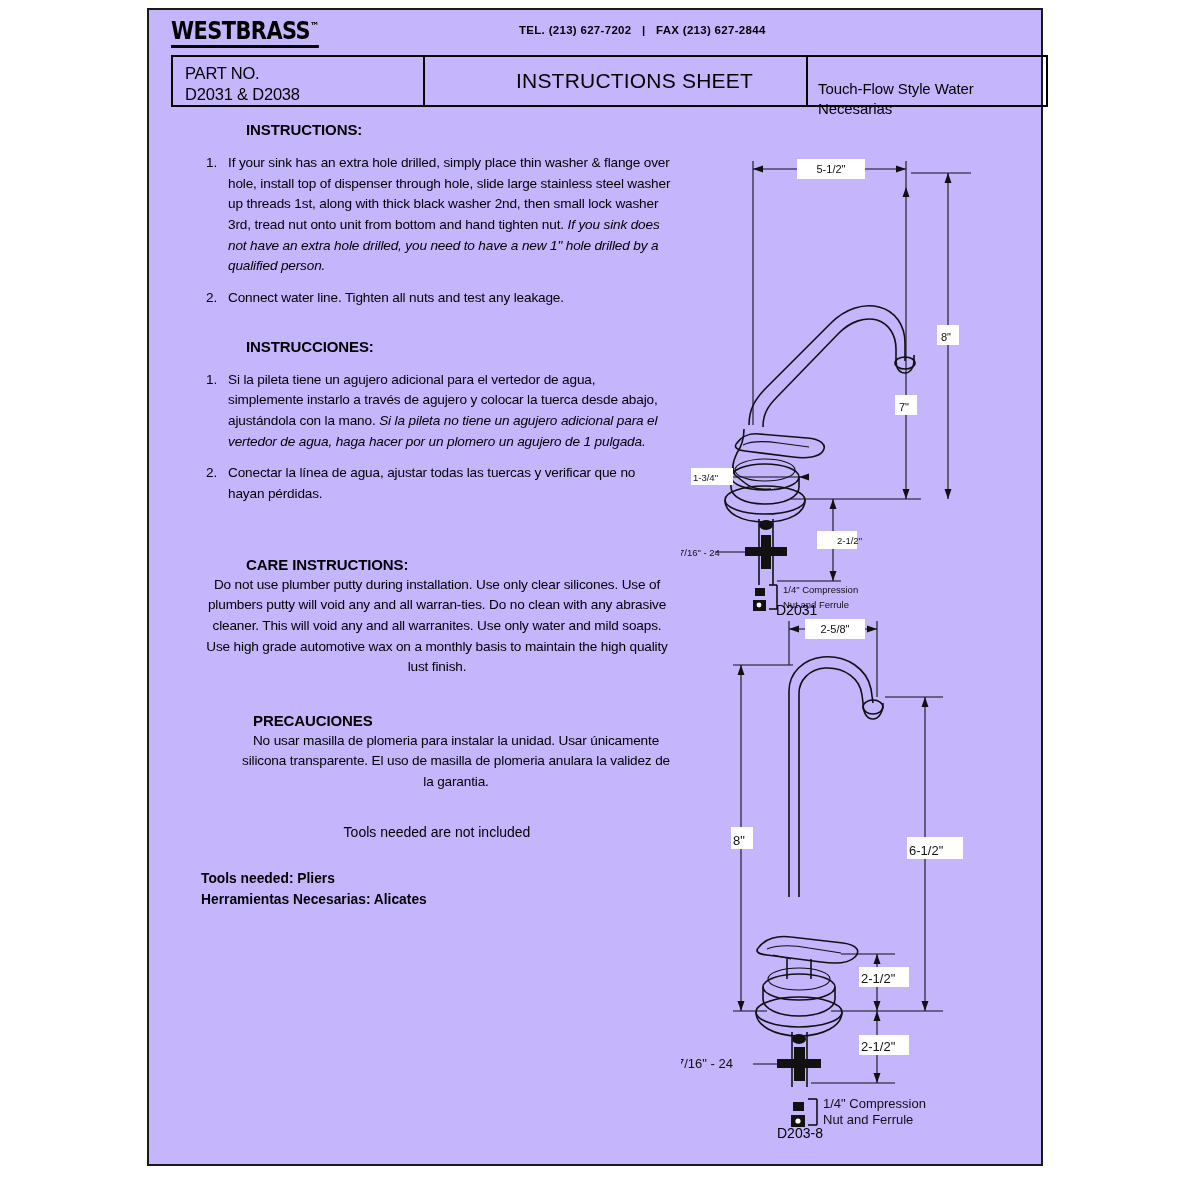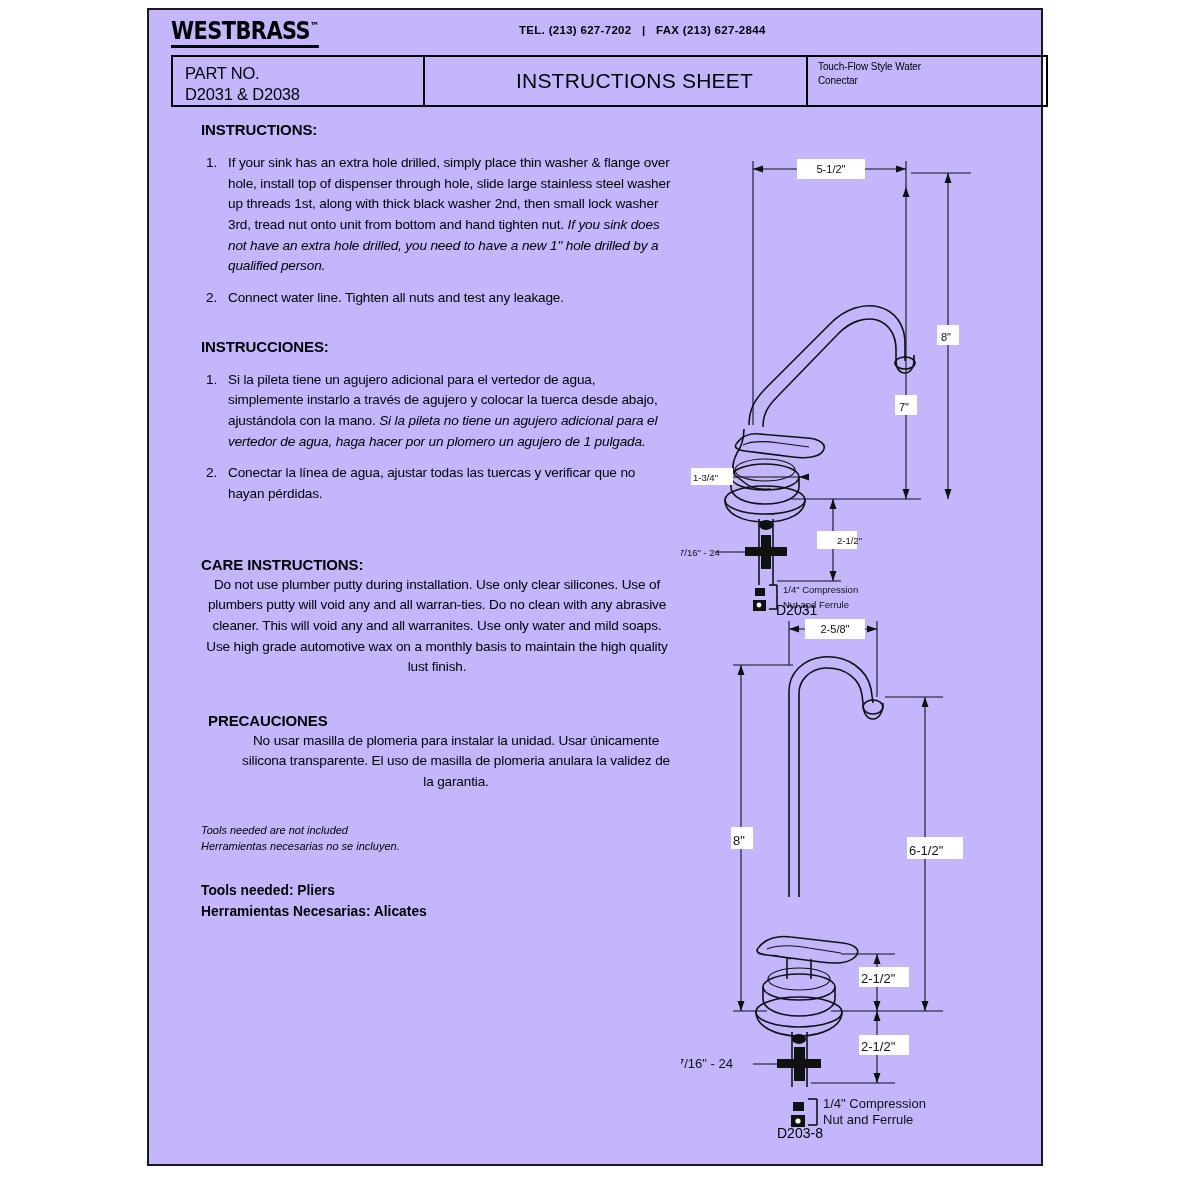--- a/index.html
+++ b/index.html
@@ -72,42 +72,43 @@
   #tbTitle {
     flex: 1;
     border-right: 2px solid #000;
     display: flex; align-items: center; justify-content: center;
     font-size: 21px;
     letter-spacing: 0.2px;
     padding-left: 38px;
   }
   #tbDesc {
     width: 238px;
-    padding: 3px 0 0 10px;
-    font-size: 10px;
+    padding: 22px 0 0 10px;
+    font-size: 15px;
     line-height: 1.35;
     letter-spacing: -0.1px;
   }
 
   
   #bodyArea {
     position: absolute;
     left: 22px; top: 97px;
     width: 852px; bottom: 0;
   }
   #leftCol {
     position: absolute;
     left: 30px; top: 14px;
     width: 472px;
   }
   h2.sec {
     font-size: 15px;
     font-weight: bold;
     letter-spacing: -0.1px;
     margin-bottom: 2px;
+    margin-left: 45px;
   }
   .gap-lg { height: 18px; }
   .gap-md { height: 13px; }
 
   ol.numlist { list-style: none; }
   ol.numlist > li {
     position: relative;
     padding-left: 27px;
     font-size: 13.6px;
     line-height: 1.52;
@@ -121,21 +122,21 @@
   .ital { font-style: italic; }
 
   p.para {
     font-size: 13.6px;
     line-height: 1.52;
     letter-spacing: -0.15px;
     text-align: center;
   }
   p.para.tight { line-height: 1.5; margin-left: 38px; }
   #toolsBold { font-size: 13.8px; font-weight: bold; line-height: 1.5; }
-  #toolsItal { font-size: 11px; font-style: italic; line-height: 1.5; }
+  #toolsItal { font-size: 14px; line-height: 1.5; text-align: center; }
 
   #precTitle { padding-left: 7px; }
 
   
   #rightCol {
     position: absolute;
     left: 510px; top: 0;
     width: 342px; height: 100%;
   }
   .dwg { position: absolute; left: 0; width: 342px; }
@@ -171,21 +172,21 @@
   </div>
 
   <div id="titleBlock">
     <div id="tbPart">
       <div>PART NO.</div>
       <div>D2031 &amp; D2038</div>
     </div>
     <div id="tbTitle">INSTRUCTIONS SHEET</div>
     <div id="tbDesc">
       <div>Touch-Flow Style Water</div>
-      <div>Conectar</div>
+      <div>Necesarias</div>
     </div>
   </div>
 
   <div id="bodyArea">
 
     <div id="leftCol">
 
       <h2 class="sec">INSTRUCTIONS:</h2>
       <div class="gap-md"></div>
       <ol class="numlist">
@@ -217,21 +218,20 @@
 
       <div style="height:34px"></div>
 
       <h2 class="sec" id="precTitle">PRECAUCIONES</h2>
       <p class="para tight">No usar masilla de plomeria para instalar la unidad. Usar únicamente silicona transparente. El uso de masilla de plomeria anulara la validez de la garantia.</p>
 
       <div style="height:30px"></div>
 
       <div id="toolsItal">
         <div>Tools needed are not included</div>
-        <div>Herramientas necesarias no se incluyen.</div>
       </div>
 
       <div style="height:26px"></div>
 
       <div id="toolsBold">
         <div>Tools needed: Pliers</div>
         <div>Herramientas Necesarias: Alicates</div>
       </div>
     </div>
 

